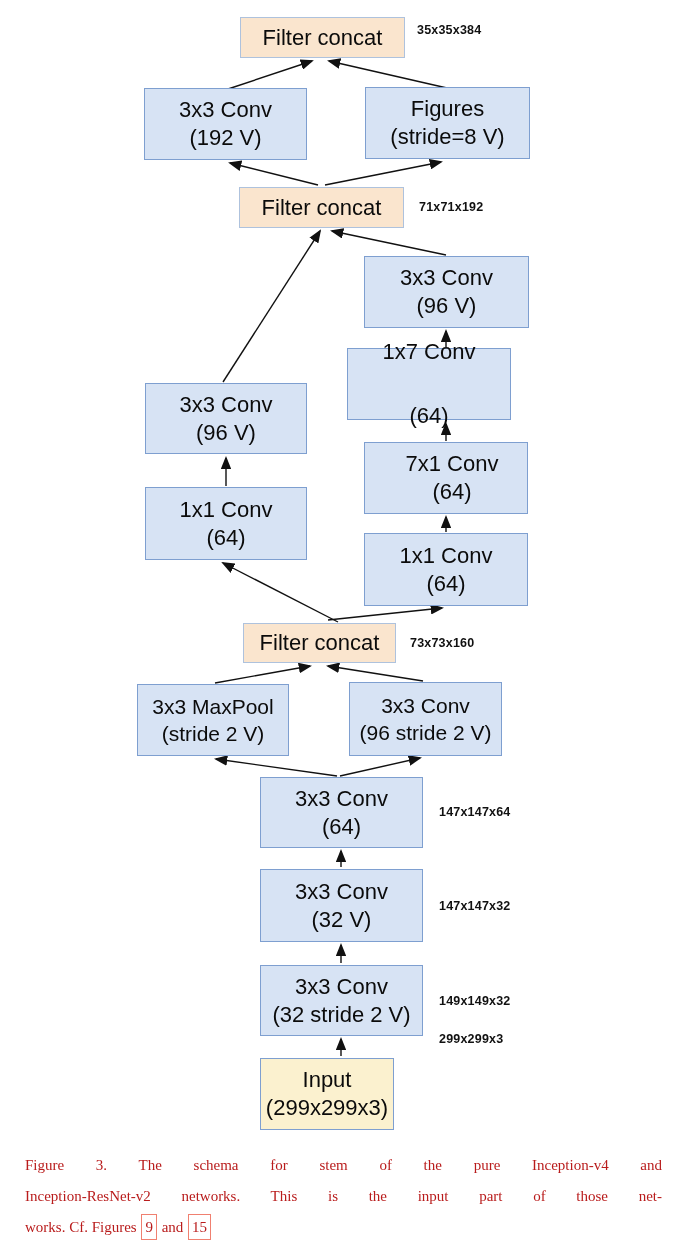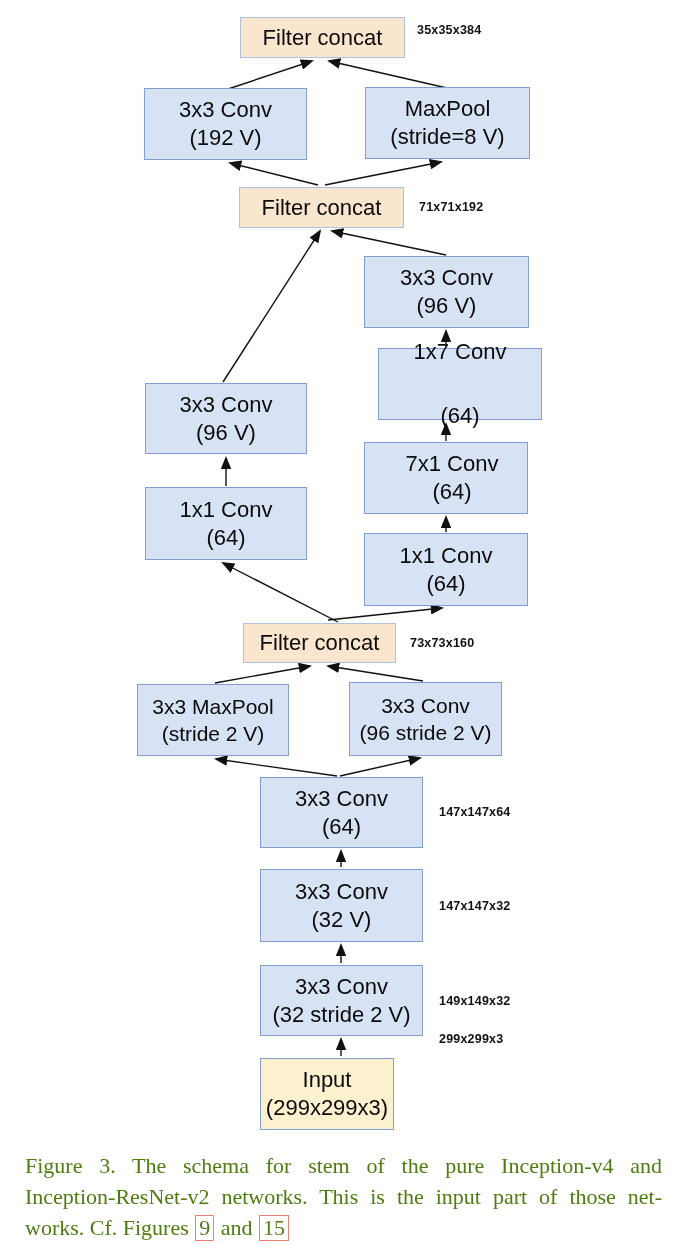--- a/index.html
+++ b/index.html
@@ -42,21 +42,21 @@
   .ann{
     position:absolute;
     font-size:12.5px;font-weight:700;color:#111;
     letter-spacing:0.2px;
     white-space:nowrap;
   }
   .caption{
     position:absolute;
     left:25px;top:1150px;width:637px;
     font-family:"Liberation Serif", serif;
-    font-size:22px;line-height:31px;color:#4d7c0f;
+    font-size:15px;line-height:31px;color:#b91c1c;
   }
   .cap-line{width:100%;}
   .cap-just{text-align:justify;text-align-last:justify;}
   .ref{
     display:inline-block;
     border:1.5px solid var(--ref-border);
     padding:0 3px;
     line-height:24px;
     margin:0 1px;
   }
@@ -98,34 +98,34 @@
   <div class="node concat" style="left:240px;top:17px;width:165px;height:41px;">
     <span>Filter concat</span>
   </div>
 
   <div class="node" style="left:144px;top:88px;width:163px;height:72px;">
     <span>3x3 Conv</span>
     <span>(192 V)</span>
   </div>
 
   <div class="node" style="left:365px;top:87px;width:165px;height:72px;">
-    <span>MaxPool</span>
+    <span>Figures</span>
     <span>(stride=8 V)</span>
   </div>
 
   <div class="node concat" style="left:239px;top:187px;width:165px;height:41px;">
     <span>Filter concat</span>
   </div>
 
   <div class="node" style="left:364px;top:256px;width:165px;height:72px;">
     <span>3x3 Conv</span>
     <span>(96 V)</span>
   </div>
 
-  <div class="node" style="left:378px;top:348px;width:164px;height:72px;gap:36px;">
+  <div class="node" style="left:347px;top:348px;width:164px;height:72px;gap:36px;">
     <span>1x7 Conv</span>
     <span>(64)</span>
   </div>
 
   <div class="node" style="left:364px;top:442px;width:164px;height:72px;padding-left:12px;">
     <span>7x1 Conv</span>
     <span>(64)</span>
   </div>
 
   <div class="node" style="left:364px;top:533px;width:164px;height:73px;">

